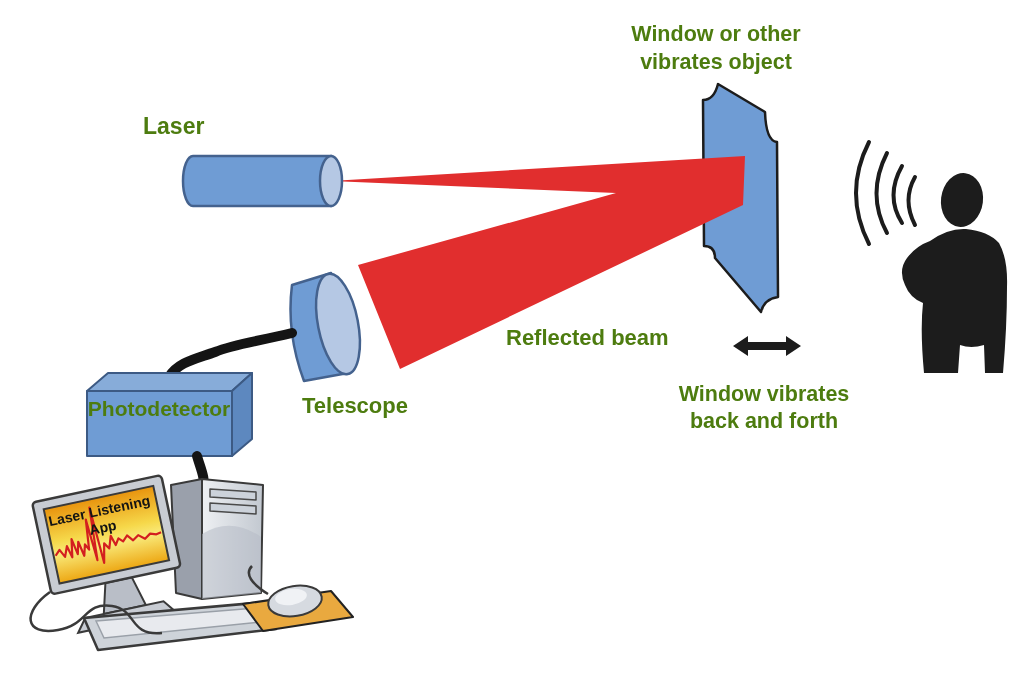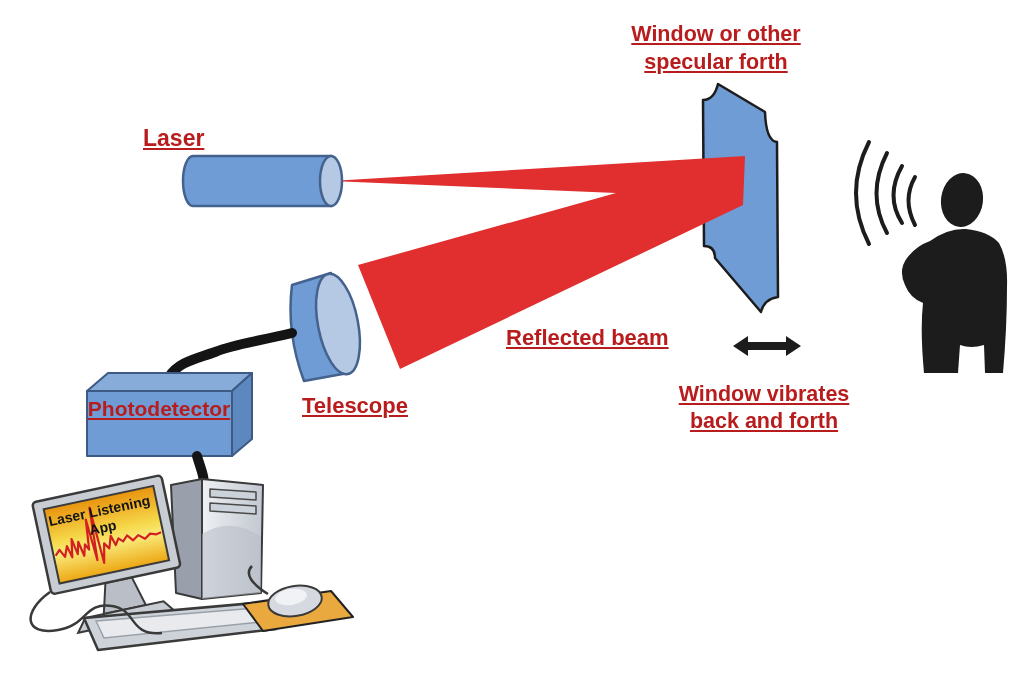--- a/index.html
+++ b/index.html
@@ -1,22 +1,22 @@
 <!DOCTYPE html>
 <html><head>
 <meta charset="utf-8">
 <style>
   html,body{margin:0;padding:0;background:#ffffff;}
   #stage{position:relative;width:1024px;height:675px;background:#ffffff;overflow:hidden;
          font-family:"Liberation Sans",sans-serif;color:#1b1b1b;}
   #stage svg{position:absolute;left:0;top:0;}
-  .lbl{position:absolute;font-weight:700;color:#b91c1c;line-height:1.3;white-space:nowrap;text-decoration:underline;}
+  .lbl{position:absolute;font-weight:700;color:#4d7c0f;line-height:1.3;white-space:nowrap;}
   .lbl.center{text-align:center;white-space:normal;}
   .lbl-specular{left:584px;top:20px;width:264px;font-size:21.5px;line-height:28px;}
-  .lbl-laser{left:143px;top:124px;font-size:23px;}
+  .lbl-laser{left:143px;top:112px;font-size:23px;}
   .lbl-reflected{left:506px;top:324px;font-size:22px;}
   .lbl-telescope{left:298px;top:392px;width:114px;font-size:22px;text-align:center;}
   .lbl-photodetector{left:83px;top:395px;width:152px;font-size:21px;text-align:center;}
   .lbl-vibrates{left:648px;top:381px;width:232px;font-size:21.5px;line-height:27px;}
   .lbl-app{position:absolute;left:38px;top:502px;width:132px;font-size:14px;font-weight:600;
            text-align:center;line-height:17px;transform:rotate(-12deg);transform-origin:67px 31px;
            color:#141414;white-space:normal;}
 </style>
 </head>
 <body>
@@ -93,21 +93,21 @@
     </g>
 
     <g fill="#1c1c1c">
       <ellipse cx="962" cy="200" rx="21" ry="27" transform="rotate(7 962 200)"></ellipse>
       <path d="M 930,241 Q 948,228 966,229 Q 988,231 999,243 Q 1008,259 1007,287 Q 1007,327 1003,373 L 985,373 L 984,345 Q 971,349 960,345 L 958,373 L 924,373 Q 920,330 923,303 Q 910,298 905,285 Q 898,270 907,258 Q 916,246 930,241 Z"></path>
     </g>
   </svg>
 
   <div class="lbl lbl-specular center">
     <span>Window or other</span><br>
-    <span>specular forth</span>
+    <span>vibrates object</span>
   </div>
 
   <div class="lbl lbl-laser">Laser</div>
 
   <div class="lbl lbl-telescope">Telescope</div>
 
   <div class="lbl lbl-reflected">Reflected beam</div>
 
   <div class="lbl lbl-vibrates center">
     <span>Window vibrates</span><br>

